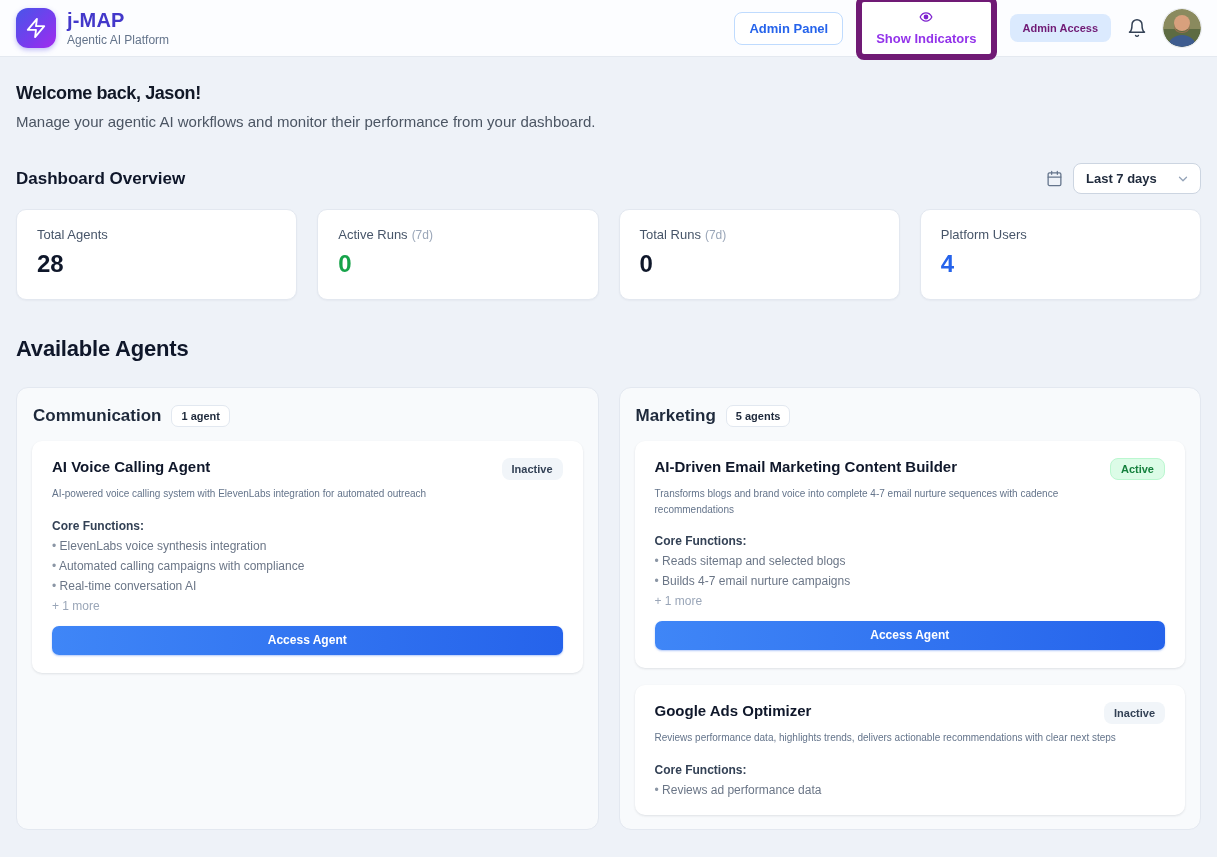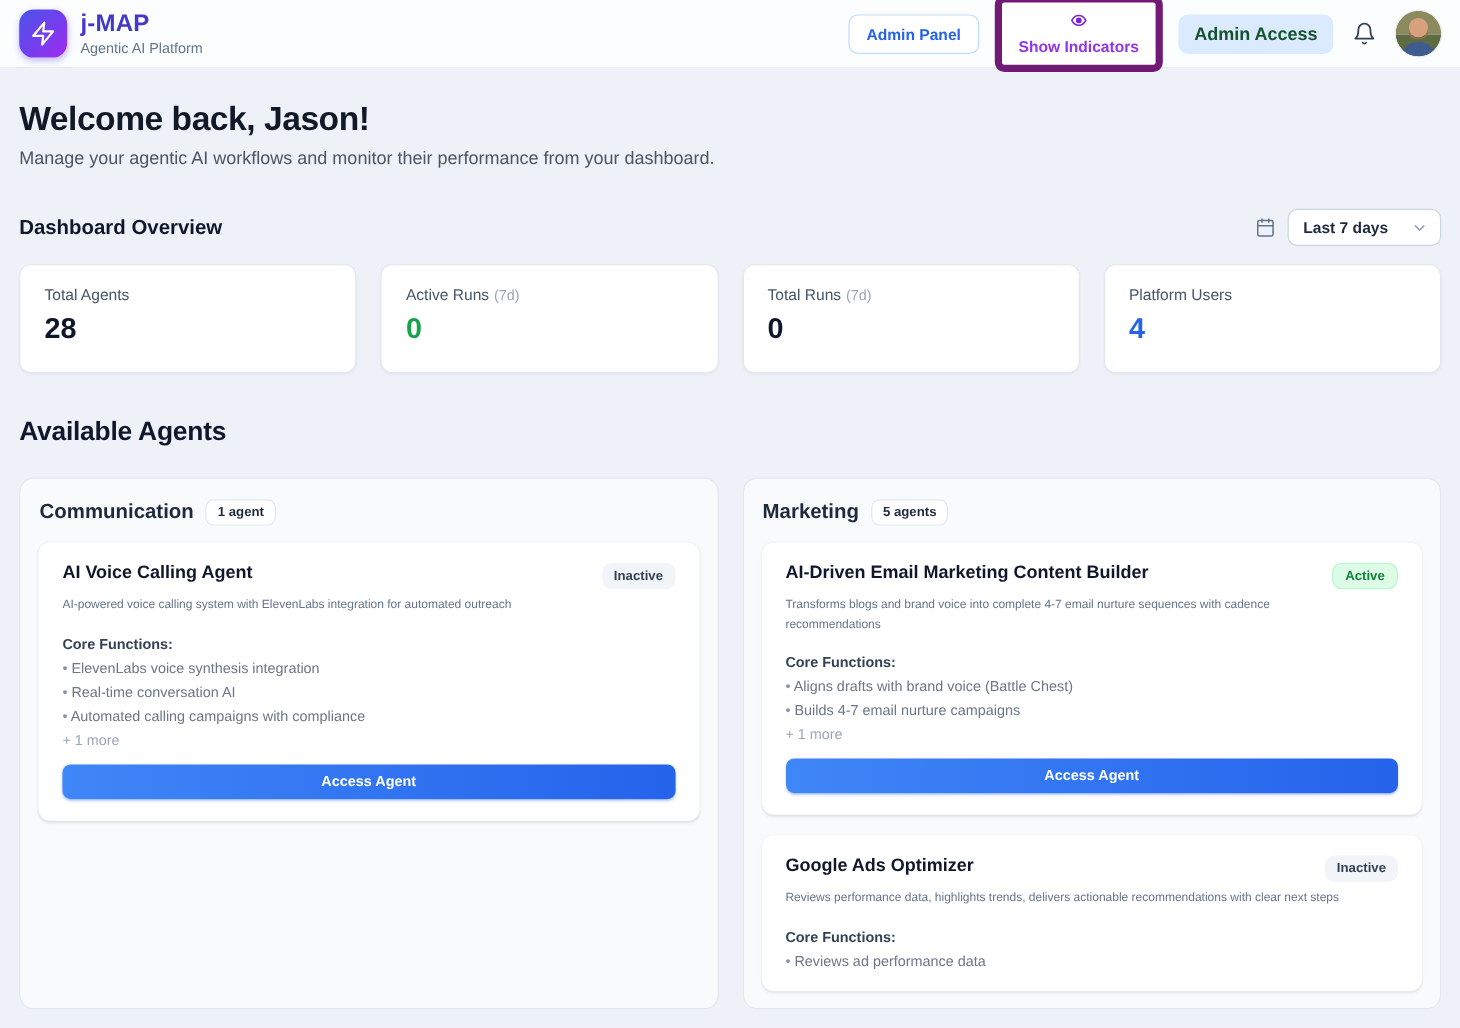--- a/index.html
+++ b/index.html
@@ -28,29 +28,29 @@
   .top-actions { display:flex; align-items:center; gap:13px; }
   .btn-outline {
     display:flex; align-items:center; gap:7px;
     background:#fff; border-radius:8px; padding:8px 14px;
     font-size:13px; font-weight:600; cursor:pointer;
     font-family:"Liberation Sans", sans-serif;
   }
   .btn-admin   { border:1px solid #bfdbfe; color:#2563eb; }
   .btn-indic   { border:6px solid #701a75; color:#9333ea;flex-direction:column; }
   .pill-access {
-    background:#dbeafe; color:#14532d; font-size:15px; font-weight:700;
+    background:#dbeafe; color:#701a75; font-size:11px; font-weight:700;
     padding:8px 13px; border-radius:8px;
   }
   .bell-wrap { display:flex; align-items:center; padding:0 3px; cursor:pointer; }
   .avatar { width:38px; height:38px; border-radius:50%; overflow:hidden; cursor:pointer;
     box-shadow:0 0 0 1px rgba(15,23,42,.08); }
   
   .main { padding:0 16px; }
-  .welcome-title { margin-top:26px; font-size:28px; font-weight:800; letter-spacing:-.4px; color:#111827; }
+  .welcome-title { margin-top:26px; font-size:18px; font-weight:800; letter-spacing:-.4px; color:#111827; }
   .welcome-sub   { margin-top:9px; font-size:15px; color:#4b5563; }
   .overview-row {
     margin-top:33px; display:flex; align-items:center; justify-content:space-between;
   }
   .overview-title { font-size:17px; font-weight:700; color:#0f172a; }
   .range-wrap { display:flex; align-items:center; gap:10px; }
   .range-select {
     width:128px; height:31px; background:#fff; border:1px solid #ccd5e1;
     border-radius:8px; display:flex; align-items:center; justify-content:space-between;
     padding:0 10px 0 12px; font-size:13px; font-weight:600; color:#1e293b; cursor:pointer;
@@ -217,41 +217,41 @@
         <span class="cat-count">1 agent</span>
       </div>
       <article class="agent-card">
         <div class="agent-top">
           <span class="agent-name">AI Voice Calling Agent</span>
           <span class="badge badge-inactive">Inactive</span>
         </div>
         <p class="agent-desc">AI-powered voice calling system with ElevenLabs integration for automated outreach</p>
         <div class="core-label">Core Functions:</div>
         <div class="fn-line">ElevenLabs voice synthesis integration</div>
+        <div class="fn-line">Automated calling campaigns with compliance</div>
         <div class="fn-line">Real-time conversation AI</div>
-        <div class="fn-line">Automated calling campaigns with compliance</div>
         <div class="more-line">+ 1 more</div>
         <button class="access-btn">Access Agent</button>
       </article>
     </section>
 
     <section class="category">
       <div class="cat-head">
         <span class="cat-name">Marketing</span>
         <span class="cat-count">5 agents</span>
       </div>
 
       <article class="agent-card">
         <div class="agent-top">
           <span class="agent-name">AI-Driven Email Marketing Content Builder</span>
           <span class="badge badge-active">Active</span>
         </div>
         <p class="agent-desc">Transforms blogs and brand voice into complete 4-7 email nurture sequences with cadence recommendations</p>
         <div class="core-label">Core Functions:</div>
-        <div class="fn-line">Aligns drafts with brand voice (Battle Chest)</div>
+        <div class="fn-line">Reads sitemap and selected blogs</div>
         <div class="fn-line">Builds 4-7 email nurture campaigns</div>
         <div class="more-line">+ 1 more</div>
         <button class="access-btn">Access Agent</button>
       </article>
 
       <article class="agent-card">
         <div class="agent-top">
           <span class="agent-name">Google Ads Optimizer</span>
           <span class="badge badge-inactive">Inactive</span>
         </div>

